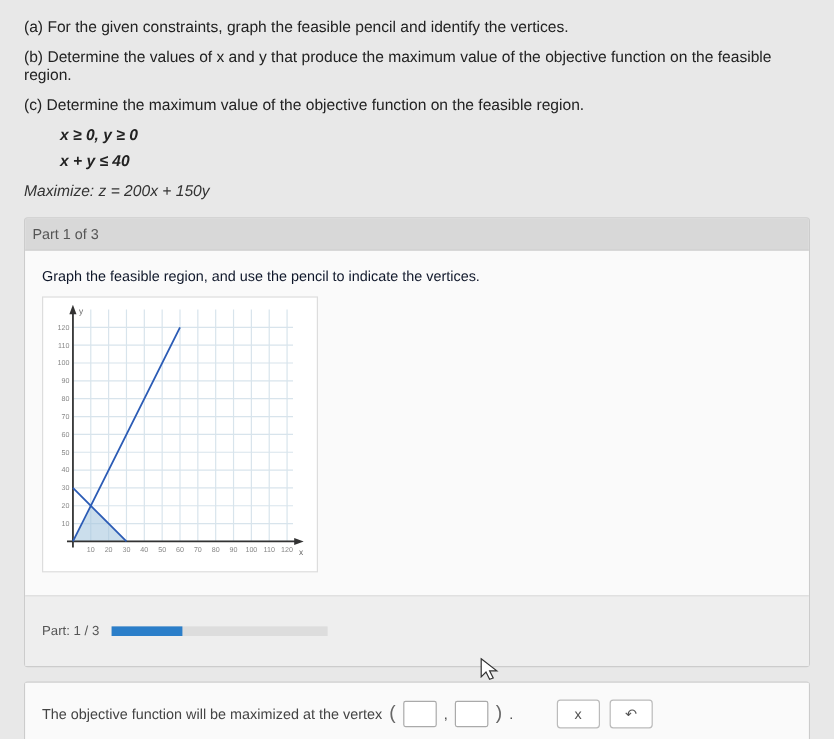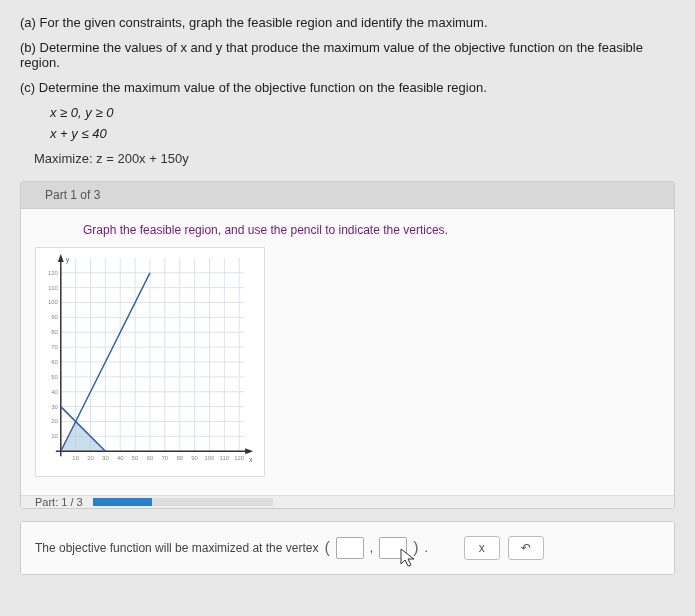--- a/index.html
+++ b/index.html
@@ -1,40 +1,40 @@
 <!DOCTYPE html>
 <html><head>
   <meta charset="utf-8">
   <style>
     * { margin: 0; padding: 0; box-sizing: border-box; }
     body { font-family: Arial, sans-serif; background: #e8e8e8; padding: 15px 20px; width: 695px; color: #333; }
     .line { margin-bottom: 10px; font-size: 13px; color: #222; }
-    .constraints { margin: 0 0 10px 30px; }
+    .constraints { margin: 0 0 10px 30px; font-weight: bold; }
     .constraints .line { margin-bottom: 6px; font-style: italic; }
-    .maximize { margin: 8px 0 15px 14px; font-size: 13px; }
+    .maximize { margin: 8px 0 15px 0; font-size: 13px; font-style: italic; }
     .panel { background: #f5f5f5; border: 1px solid #ccc; border-radius: 3px; margin-bottom: 12px; }
-    .panel-header { background: #d8d8d8; padding: 6px 24px; font-size: 12px; color: #555; border-bottom: 1px solid #ccc; }
+    .panel-header { background: #d8d8d8; padding: 6px 6px; font-size: 12px; color: #555; border-bottom: 1px solid #ccc; }
     .panel-body { padding: 14px; background: #fafafa; }
-    .panel-body .line { font-size: 12px; color: #701a75; margin-left: 48px; }
+    .panel-body .line { font-size: 12px; color: #0f172a; }
     .graph-wrap { margin-top: 10px; }
     svg.graph { background: #fff; border: 1px solid #ddd; }
-    .progress-row { display: flex; align-items: center; gap: 10px; padding: 0 14px; background: #eee; font-size: 11px; color: #555; border-top: 1px solid #ddd; }
+    .progress-row { display: flex; align-items: center; gap: 10px; padding: 23px 14px; background: #eee; font-size: 11px; color: #555; border-top: 1px solid #ddd; }
     .progress-bar { width: 180px; height: 8px; background: #ddd; position: relative; }
     .progress-fill { background: #2b7ec9; height: 100%; width: 33%; }
     .answer-row { display: flex; align-items: center; gap: 6px; font-size: 12px; color: #444; }
     .input-box { width: 28px; height: 22px; border: 1px solid #aaa; background: #fff; display: inline-block; border-radius: 2px; text-align: center; font-size: 11px; }
     .paren { color: #666; font-size: 16px; }
     .btn-group { display: flex; gap: 8px; margin-left: 30px; }
     .btn { width: 36px; height: 24px; border: 1px solid #bbb; background: #fff; border-radius: 3px; display: flex; align-items: center; justify-content: center; font-size: 12px; color: #555; cursor: pointer; }
     .cursor { position: absolute; pointer-events: none; }
   </style>
 </head>
 <body>
 
-<div class="line">(a) For the given constraints, graph the feasible region and identify the maximum.</div>
+<div class="line">(a) For the given constraints, graph the feasible pencil and identify the vertices.</div>
 <div class="line">(b) Determine the values of x and y that produce the maximum value of the objective function on the feasible region.</div>
 <div class="line">(c) Determine the maximum value of the objective function on the feasible region.</div>
 
 <div class="constraints">
   <div class="line">x ≥ 0, y ≥ 0</div>
   <div class="line">x + y ≤ 40</div>
 </div>
 
 <div class="maximize">Maximize: z = 200x + 150y</div>
 

